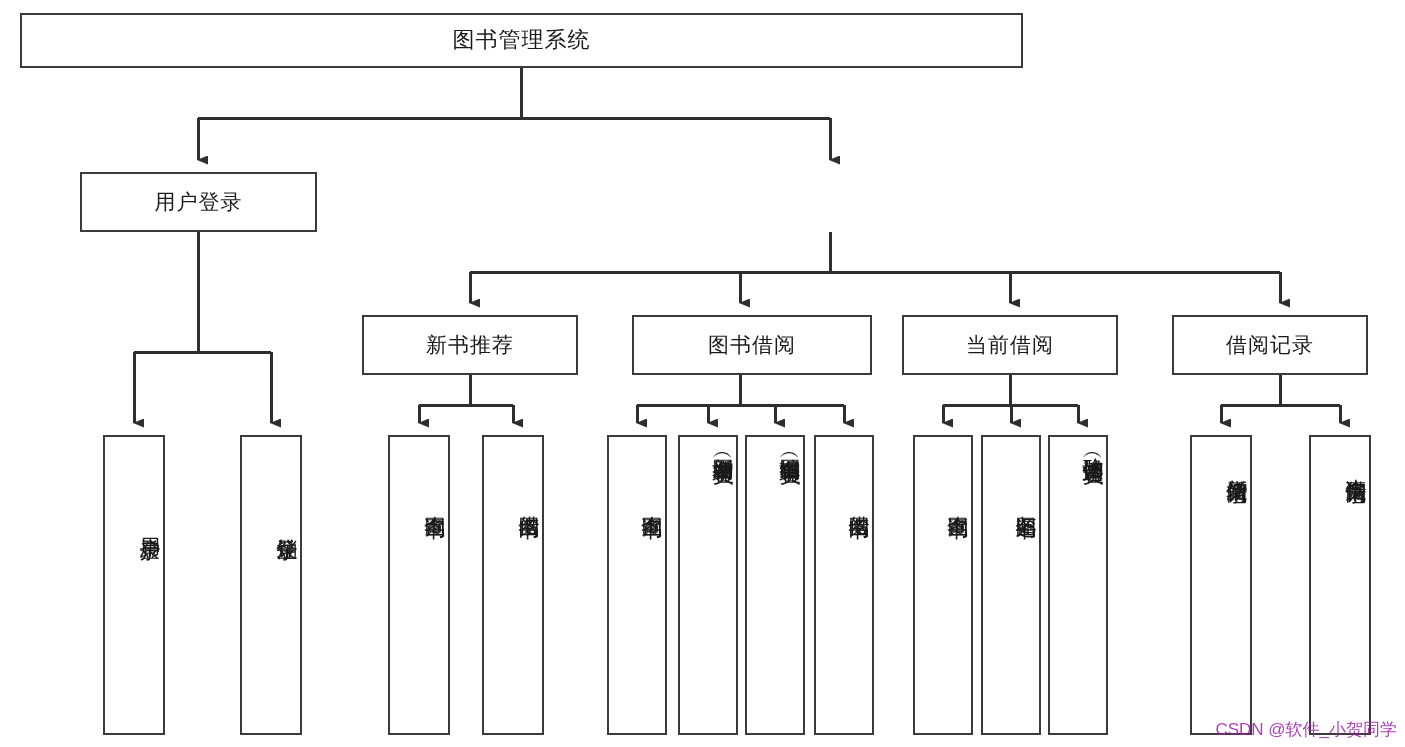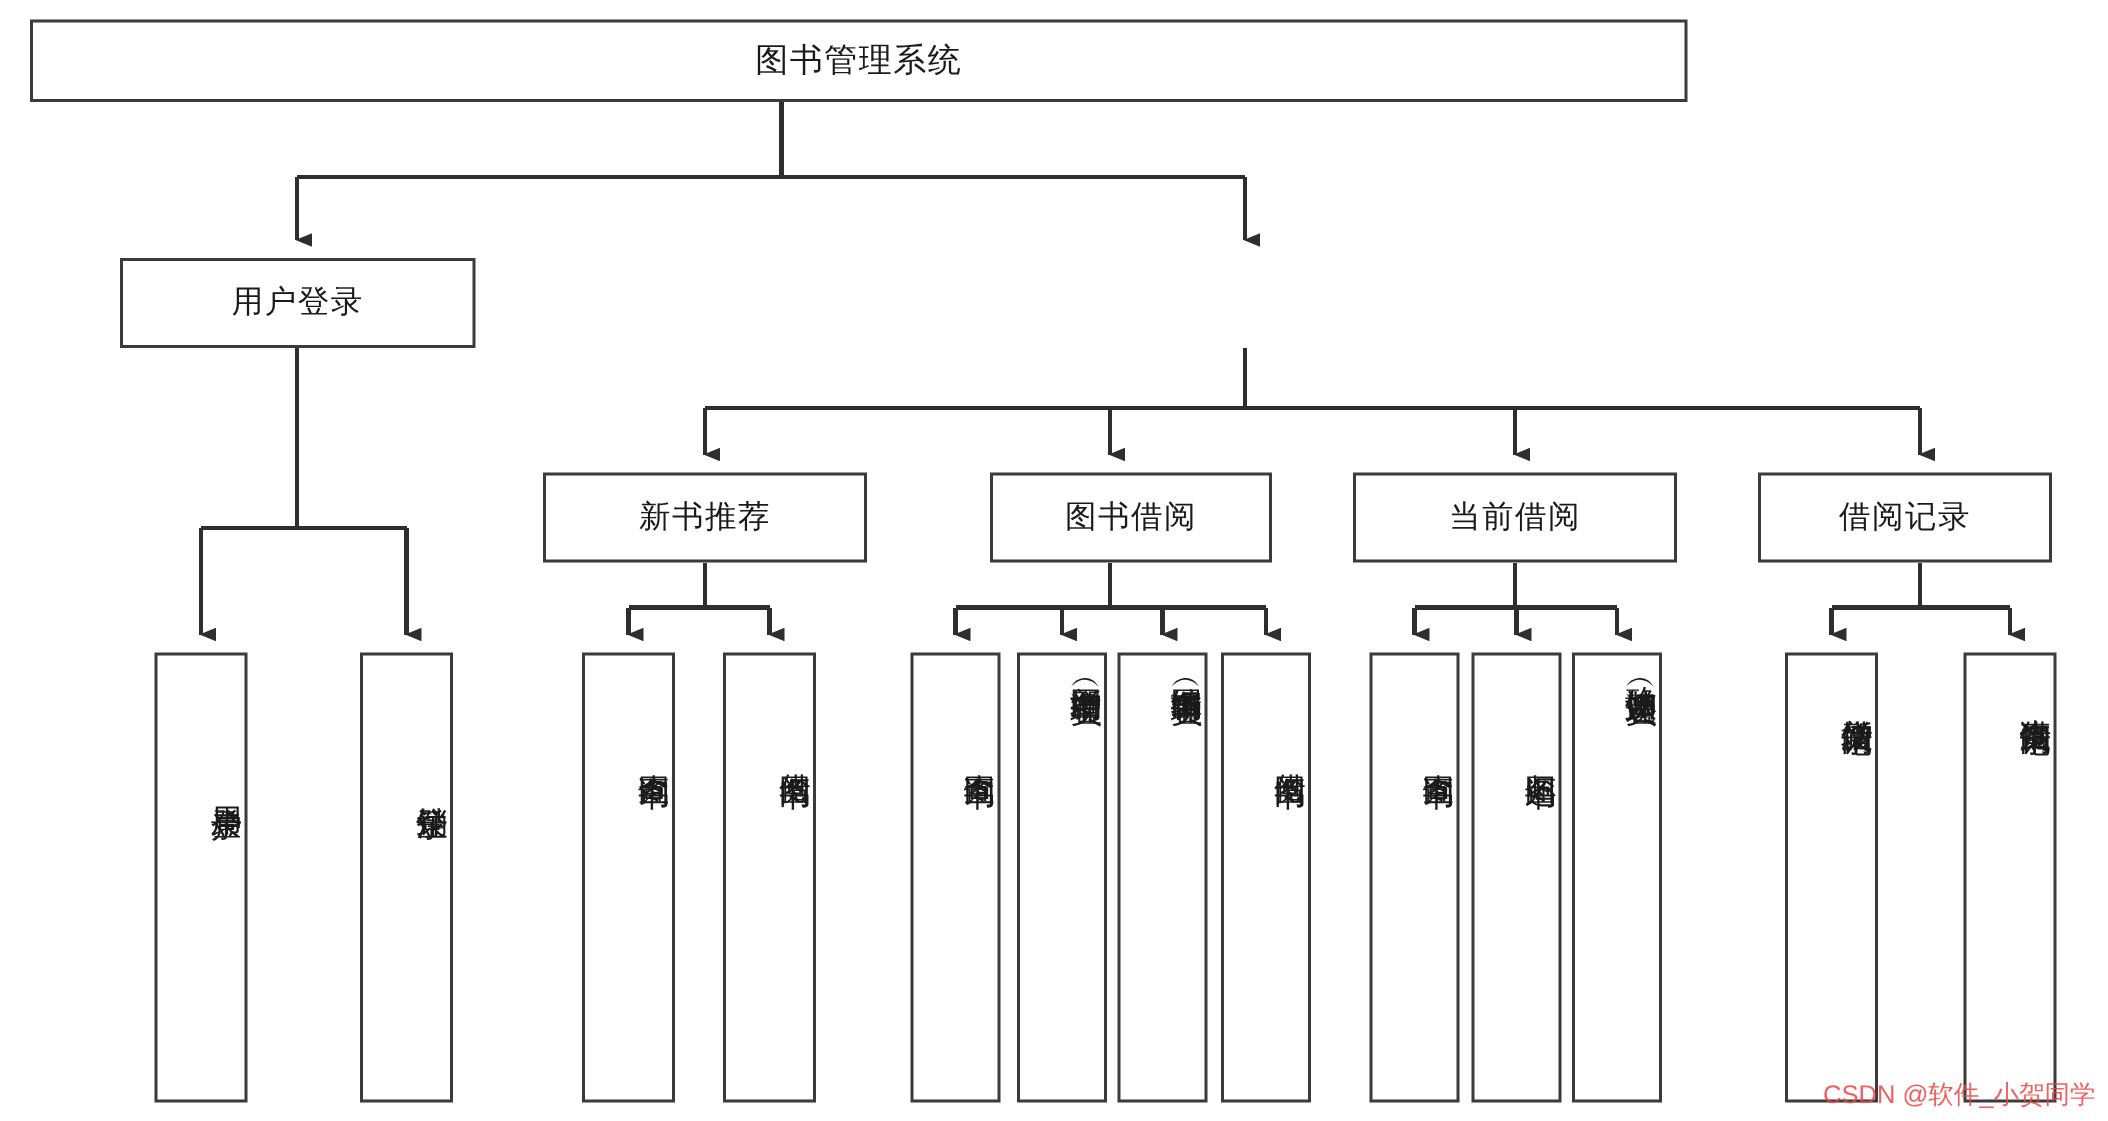--- a/index.html
+++ b/index.html
@@ -60,21 +60,21 @@
     display: block;
   }
   .root-node {
     font-size: 22px;
   }
   .watermark {
     position: absolute;
     right: 8px;
     bottom: 6px;
     font-size: 17px;
-    color: #ef4444;
+    color: #a21caf;
     opacity: 0.85;
     z-index: 5;
     white-space: nowrap;
   }
 </style>
 </head>
 <body>
 
 <div id="diagram-root">
 
@@ -124,32 +124,32 @@
       <path d="M 1011 405 L 1011 423" marker-end="url(#arrowhead)"></path>
       <path d="M 1078 405 L 1078 423" marker-end="url(#arrowhead)"></path>
 
       <path d="M 1280 375 L 1280 405"></path>
       <path d="M 1221 405 L 1340 405"></path>
       <path d="M 1221 405 L 1221 423" marker-end="url(#arrowhead)"></path>
       <path d="M 1340 405 L 1340 423" marker-end="url(#arrowhead)"></path>
     </g>
   </svg>
 
-  <div class="node node-h root-node" style="left:20px; top:13px; width:1105px; height:55px;">
+  <div class="node node-h root-node" style="left:20px; top:13px; width:1003px; height:55px;">
     <span>图书管理系统</span>
   </div>
 
   <div class="node node-h" style="left:80px; top:172px; width:237px; height:60px;">
     <span>用户登录</span>
   </div>
 
   <div class="node node-h" style="left:362px; top:315px; width:216px; height:60px;">
     <span>新书推荐</span>
   </div>
-  <div class="node node-h" style="left:660px; top:315px; width:188px; height:60px;">
+  <div class="node node-h" style="left:632px; top:315px; width:240px; height:60px;">
     <span>图书借阅</span>
   </div>
   <div class="node node-h" style="left:902px; top:315px; width:216px; height:60px;text-align:right;">
     <span>当前借阅</span>
   </div>
   <div class="node node-h" style="left:1172px; top:315px; width:196px; height:60px;">
     <span>借阅记录</span>
   </div>
 
   <div class="node node-v" style="left:103px; top:435px; width:62px; height:300px; padding-top:84px;">

